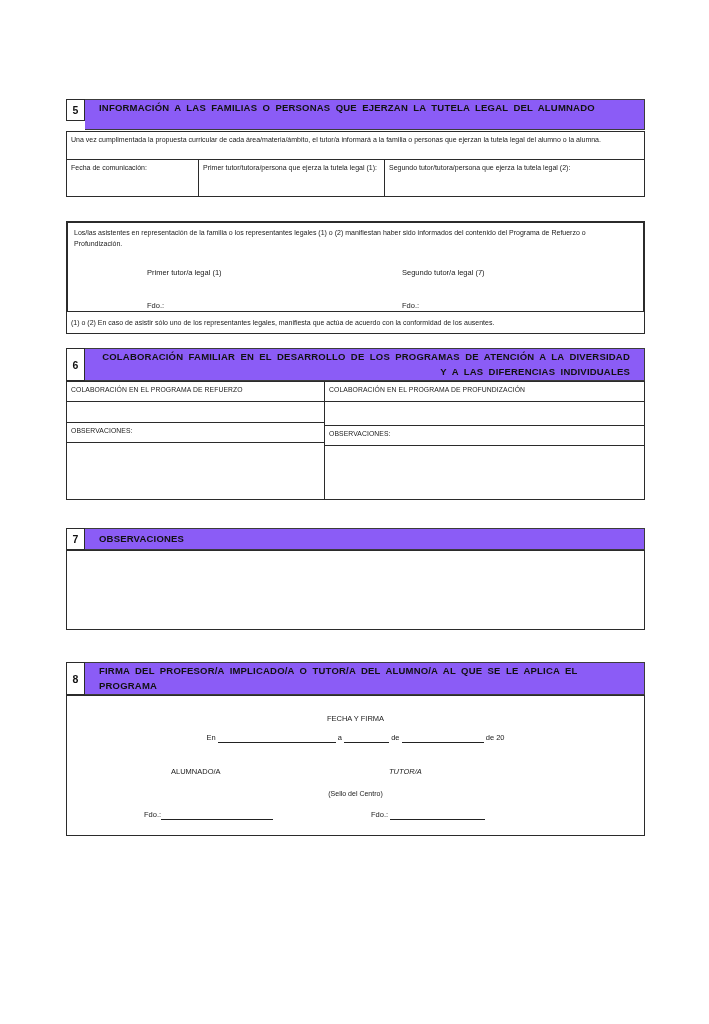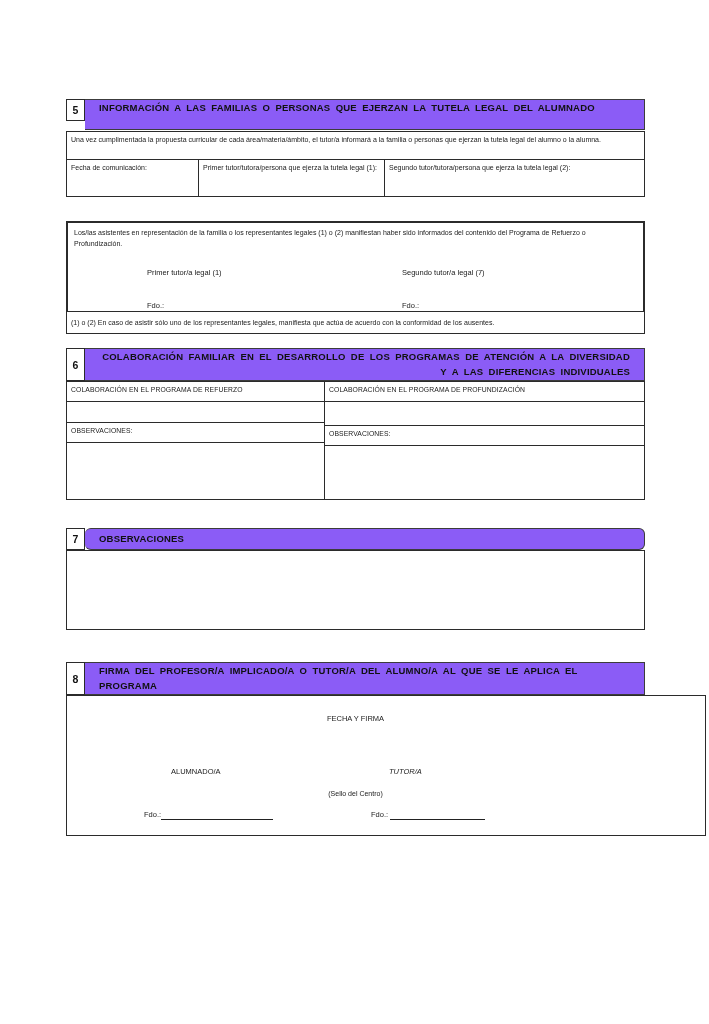--- a/index.html
+++ b/index.html
@@ -16,21 +16,21 @@
     width:19px; flex:0 0 19px; background:#ffffff; border:1px solid #2b2b2b;
     font-weight:bold; font-size:10.5px; display:flex; align-items:center; justify-content:center;
     color:#111;
   }
   .num-box.short { align-self:flex-start; height:22px; }
   .green-bar {
     flex:1; background:#8b5cf6; border:1px solid #3c3c3c; border-left:none;
     font-weight:bold; font-size:9.5px; line-height:14.5px; padding:1px 14px;
     letter-spacing:0.2px; word-spacing:2.5px; color:#111;
   }
-  .green-bar.single { line-height:18px;border-radius:6px; }
+  .green-bar.single { line-height:18px; }
 
   
   .cell {
     border:1px solid #2b2b2b; font-size:7px; line-height:11px; padding:2px 4px;
     background:#fff; color:#1a1a1a;
   }
   .cols { display:flex; }
   .cols .cell + .cell { border-left:none; }
   .stack .cell + .cell { border-top:none; }
 
@@ -93,23 +93,32 @@
     <div class="num-box">7</div>
     <div class="green-bar single" style="min-height:22px;">OBSERVACIONES</div>
   </div>
   <div class="abs cell" style="left:66px; top:550px; width:579px; height:80px;"></div>
 
   <div class="abs sec-header" style="left:66px; top:662px; width:579px;">
     <div class="num-box">8</div>
     <div class="green-bar" style="min-height:33px;">FIRMA DEL PROFESOR/A IMPLICADO/A O TUTOR/A DEL ALUMNO/A AL QUE SE LE APLICA EL PROGRAMA</div>
   </div>
 
-  <div class="abs cell" style="left:66px; top:695px; width:640px; height:141px; position:absolute;">
+  <div class="abs cell" style="left:66px; top:695px; width:579px; height:141px; position:absolute;">
     <div class="abs center lbl" style="left:0; top:17px; width:577px; font-size:7.5px;">FECHA Y FIRMA</div>
 
+    <div class="abs" style="left:0; top:36px; width:577px; text-align:center; font-size:7.5px;">
+      <span>En</span>
+      <span class="u" style="width:118px;"></span>
+      <span>a</span>
+      <span class="u" style="width:45px;"></span>
+      <span>de</span>
+      <span class="u" style="width:82px;"></span>
+      <span>de 20</span>
+    </div>
 
     <div class="abs lbl" style="left:104px; top:70px;">ALUMNADO/A</div>
     <div class="abs lbl" style="left:322px; top:70px;font-style:italic;">TUTOR/A</div>
 
     <div class="abs center" style="left:0; top:92px; width:577px; font-size:7px;">(Sello del Centro)</div>
 
     <div class="abs lbl" style="left:77px; top:113px;">
       <span>Fdo.:</span><span class="u" style="width:112px;"></span>
     </div>
     <div class="abs lbl" style="left:304px; top:113px;">

